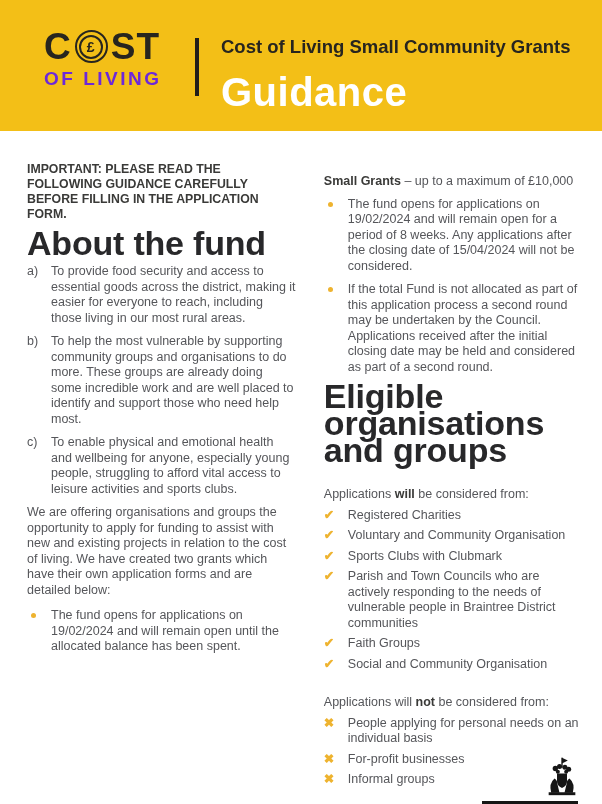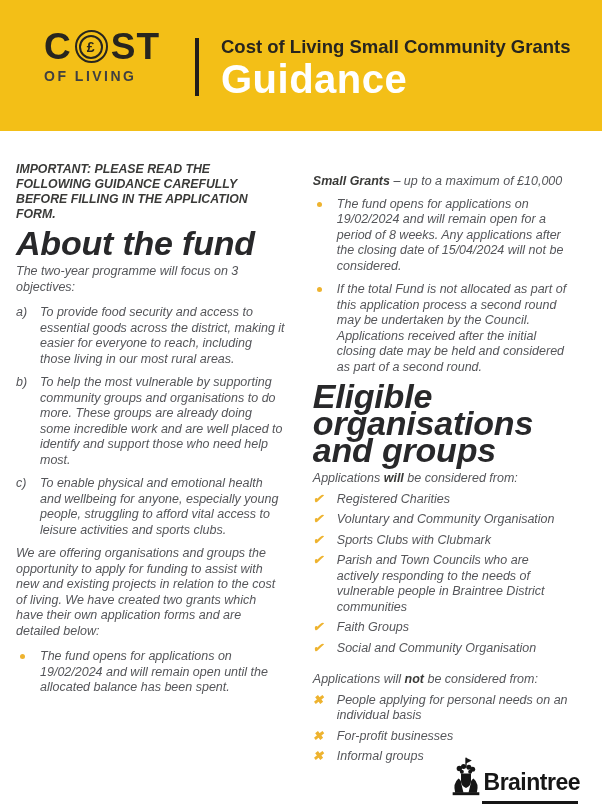--- a/index.html
+++ b/index.html
@@ -30,42 +30,42 @@
     margin:0 3px;
   }
   .coin-inner {
     width:24px; height:24px; box-sizing:border-box;
     border:2.5px solid #27251F; border-radius:50%;
     display:flex; align-items:center; justify-content:center;
     font-size:14px; font-weight:800; color:#27251F;
   }
   .logo-row2 {
     margin-top:4px;
-    color:#404040; font-weight:800; font-size:14px;
+    color:#6d28d9; font-weight:800; font-size:19px;
     letter-spacing:2.5px; line-height:1;
   }
   .header-divider {
     position:absolute; left:195px; top:38px;
     width:4px; height:58px; background:#221F1A;
   }
   .header-text { position:absolute; left:221px; top:36px; }
   .header-subtitle {
     font-size:18.5px; font-weight:700; color:#27251F; line-height:1.15;
   }
   .header-title {
-    margin-top:1px;
+    margin-top:14px;
     font-size:40px; font-weight:700; color:#ffffff; line-height:1.05;
     letter-spacing:0.5px;
   }
 
   
   .columns {
-    position:absolute; left:16px; top:160px; width:552px;
+    position:absolute; left:27px; top:160px; width:552px;
     display:flex; gap:28px;
-    font-size:12.5px; line-height:15.5px;font-style:italic;
+    font-size:12.5px; line-height:15.5px;
   }
   .col-left  { width:276px; }
   .col-right { width:262px; }
 
   .important {
     margin-top:2px;
     font-weight:700; color:#3A3A38; font-size:12.3px; line-height:15px;
   }
   h2.section-heading {
     margin:8px 0 7px 0;
@@ -91,21 +91,21 @@
   .emph { font-weight:700; color:#3A3A38; }
 
   .mark-row { display:flex; margin-bottom:5px; }
   .mark-glyph {
     flex:none; width:24px;
     color:#EEB32F; font-weight:700; font-size:12.5px;
   }
   .mark-text { flex:1; }
 
   .gap-above { margin-top:16px; }
-  .lead-line { margin-bottom:5px; }
+  .lead-line { margin-bottom:5px;margin-top:23px; }
 
   
   .footer-brand {
     position:absolute; right:22px; top:756px;
     display:flex; align-items:flex-end;
   }
   .crest { display:block; margin-right:1px; }
   .brand-text {
     font-size:23px; font-weight:800; color:#161616;
     letter-spacing:-0.5px; line-height:1;
@@ -139,21 +139,20 @@
     </div>
   </div>
 
   <div class="columns">
 
     <div class="col-left">
       <div class="important">IMPORTANT: PLEASE READ THE FOLLOWING GUIDANCE CAREFULLY BEFORE FILLING IN THE APPLICATION FORM.</div>
 
       <h2 class="section-heading">About the fund</h2>
 
-      <p class="para">The two-year programme will focus on 3 objectives:</p>
 
       <div class="lettered-item">
         <span class="marker">a)</span>
         <span class="obj-text">To provide food security and access to essential goods across the district, making it easier for everyone to reach, including those living in our most rural areas.</span>
       </div>
       <div class="lettered-item">
         <span class="marker">b)</span>
         <span class="obj-text">To help the most vulnerable by supporting community groups and organisations to do more. These groups are already doing some incredible work and are well placed to identify and support those who need help most.</span>
       </div>
       <div class="lettered-item">
@@ -243,17 +242,16 @@
       <circle cx="17" cy="12.5" r="3"></circle>
       <circle cx="23.5" cy="13.5" r="3"></circle>
       <circle cx="28" cy="16" r="3"></circle>
       <circle cx="15" cy="19" r="2.4"></circle>
       <circle cx="25" cy="19" r="2.4"></circle>
       <path d="M14 21 h12 v9 q0 6 -6 8.5 q-6 -2.5 -6 -8.5 z"></path>
       <path d="M7 44 q-3 -11 4 -17 q3.5 2 3.5 6.5 l2.5 10.5 z"></path>
       <path d="M33 44 q3 -11 -4 -17 q-3.5 2 -3.5 6.5 l-2.5 10.5 z"></path>
       <rect x="4" y="43.5" width="32" height="3.5"></rect>
     </svg>
-    <span class="brand-text">Braintree</span>
   </div>
   <div class="clipped-line"></div>
 
 </div>
 
 </body></html>

